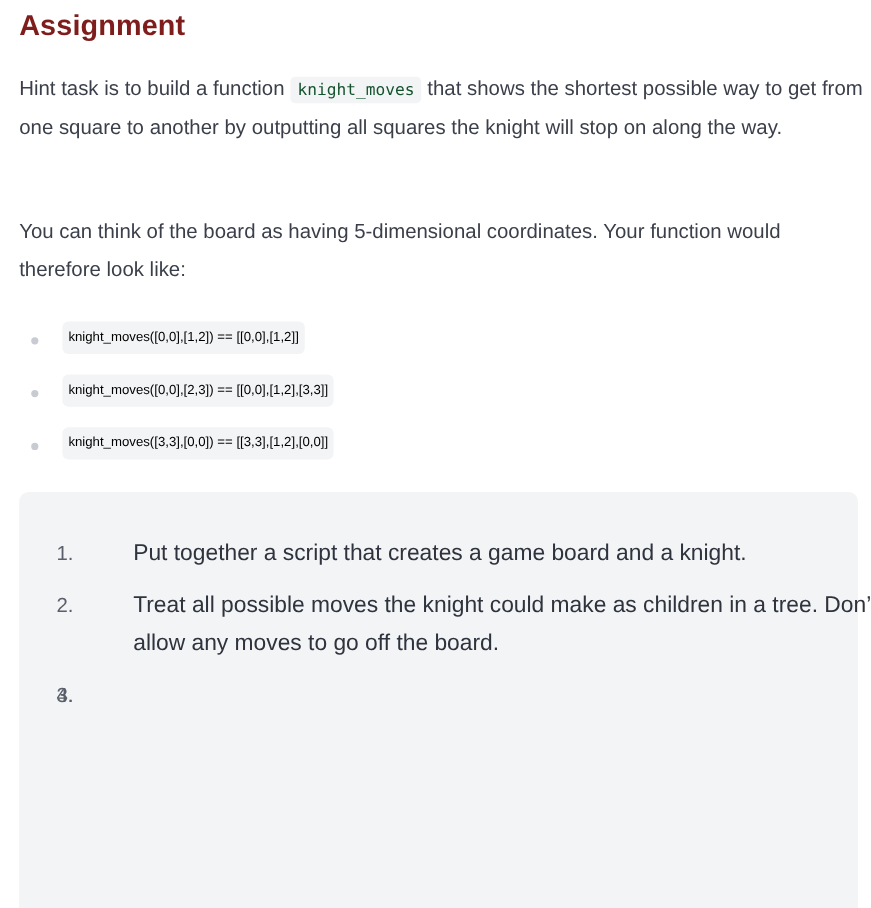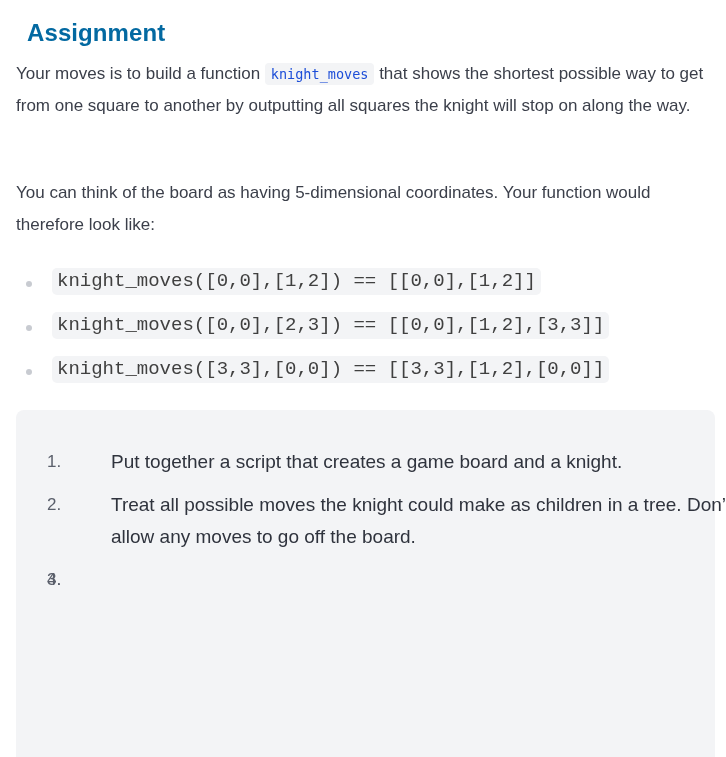--- a/index.html
+++ b/index.html
@@ -15,44 +15,44 @@
       color: #3b3f4a;
       position: relative;
     }
     .content {
       position: absolute;
       left: 16px;
       top: 0;
       width: 700px;
     }
     h2.title {
-      margin: 11px;
+      margin: 0;
       position: absolute;
       top: 8px;
       left: 0;
       font-size: 24px;
       font-weight: bold;
-      color: #0369a1;
+      color: #7f1d1d;
       letter-spacing: 0.1px;
     }
     p.para {
       margin: 0;
       font-size: 17px;
       line-height: 32px;
       color: #3b3f4a;
       position: absolute;
       left: 0;
       width: 705px;
     }
     #p1 { top: 58px; }
     #p2 { top: 177px; }
     code.inline {
       font-family: "DejaVu Sans Mono", "Liberation Mono", monospace;
       font-size: 13.5px;
-      color: #1d4ed8;
+      color: #14532d;
       background: #f3f4f6;
       border-radius: 4px;
       padding: 3px 6px;
     }
     ul.examples {
       list-style: none;
       margin: 0;
       padding: 0;
       position: absolute;
       left: 0;
@@ -70,23 +70,23 @@
       border-radius: 50%;
       background: #c8cbd1;
       position: absolute;
       left: 10px;
       top: 15px;
     }
     .codechip {
       position: absolute;
       left: 36px;
       top: 2px;
-      font-family: Liberation Mono, monospace;
-      font-size: 19px;
-      color: #404040;
+      font-family: Liberation Sans, sans-serif;
+      font-size: 11px;
+      color: #000000;
       background: #f3f4f6;
       border-radius: 5px;
       padding: 4px 5px;
       white-space: pre;
       line-height: 19px;
     }
     .box {
       position: absolute;
       left: 16px;
       top: 410px;
@@ -124,21 +124,21 @@
       color: #2f333d;
       display: block;
     }
   </style>
 </head>
 <body>
 
 <div class="content">
   <h2 class="title">Assignment</h2>
 
-  <p class="para" id="p1"><span>Your moves is to build a function </span><code class="inline">knight_moves</code><span> that shows the shortest possible way to get from one square to another by outputting all squares the knight will stop on along the way.</span></p>
+  <p class="para" id="p1"><span>Hint task is to build a function </span><code class="inline">knight_moves</code><span> that shows the shortest possible way to get from one square to another by outputting all squares the knight will stop on along the way.</span></p>
 
   <p class="para" id="p2">You can think of the board as having 5-dimensional coordinates. Your function would therefore look like:</p>
 
   <ul class="examples">
     <li>
       <span class="bullet"></span>
       <code class="codechip">knight_moves([0,0],[1,2]) == [[0,0],[1,2]]</code>
     </li>
     <li>
       <span class="bullet"></span>

